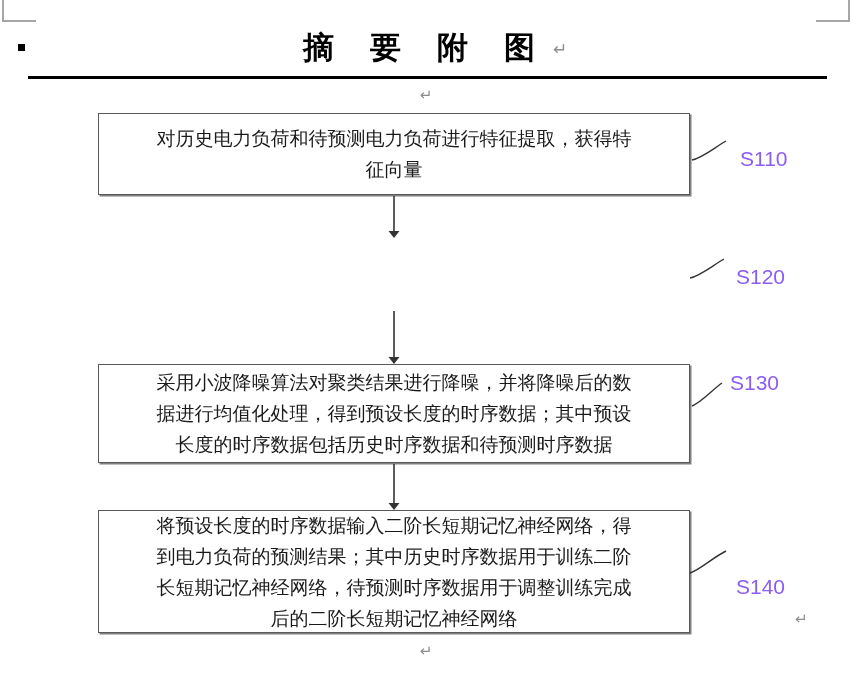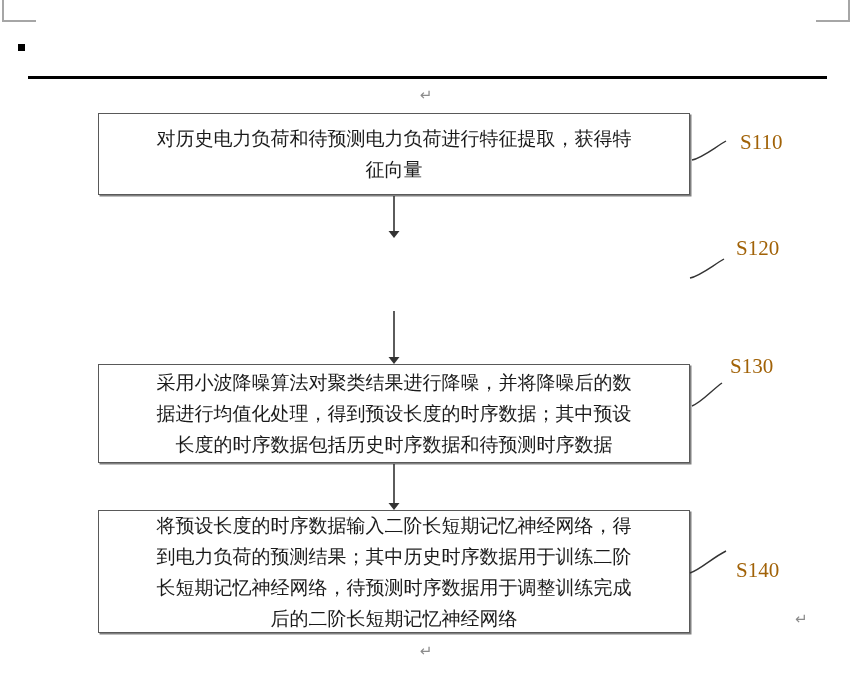--- a/index.html
+++ b/index.html
@@ -112,28 +112,29 @@
   }
 
   #box-s110 { top: 113px; height: 82px; }
   #box-s120 { top: 238px; height: 72px; }
   #box-s130 { top: 364px; height: 99px; }
   #box-s140 { top: 510px; height: 123px; }
 
   
   .step-label {
     position: absolute;
-    font-family: Liberation Serif, serif;
+    font-family: Liberation Sans, sans-serif;
     font-size: 21px;
-    color: #a16207;
+    color: #8b5cf6;
     line-height: 21px;
     white-space: nowrap;
+    margin-top: 16px;
   }
   #label-s110 { left: 740px; top: 132px; }
-  #label-s120 { left: 736px; top: 238px; }
+  #label-s120 { left: 736px; top: 250px; }
   #label-s130 { left: 730px; top: 356px; }
   #label-s140 { left: 736px; top: 560px; }
 
   
   #connectors {
     position: absolute;
     left: 0;
     top: 0;
     width: 852px;
     height: 682px;
@@ -143,20 +144,23 @@
 </head>
 <body>
 
 <div id="page">
 
   <div class="corner tl"></div>
   <div class="corner tr"></div>
 
   <div class="bullet-square"></div>
 
+  <div class="doc-title">
+    <span class="ttl-char">摘</span><span class="ttl-char">要</span><span class="ttl-char">附</span><span class="ttl-char">图</span><span class="pilcrow">↵</span>
+  </div>
 
   <div class="header-rule"></div>
 
   <div class="para-mark after-rule">↵</div>
 
   <div class="flow-box" id="box-s110">
     <span class="box-text">对历史电力负荷和待预测电力负荷进行特征提取，获得特
 征向量</span>
   </div>
   <div class="flow-box" id="box-s140">

